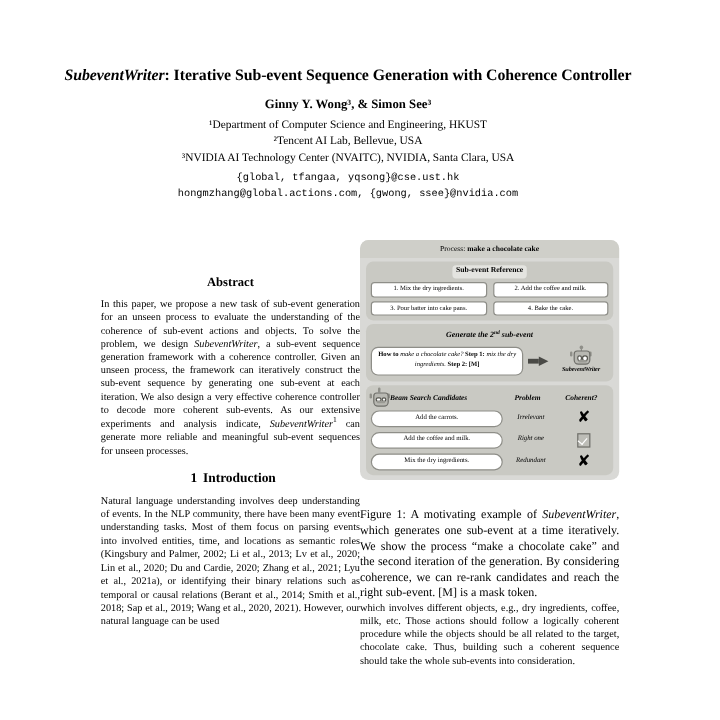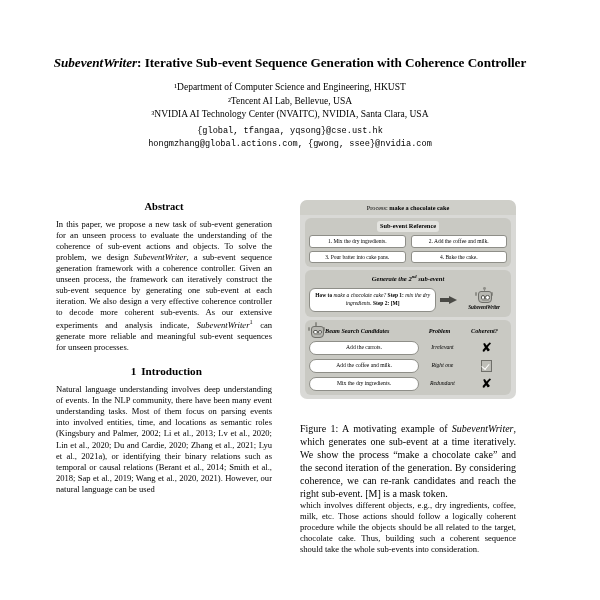--- a/index.html
+++ b/index.html
@@ -49,21 +49,21 @@
     top: 200px; left: 0;
     width: 600px; height: 400px;
   }
   .col {
     position: absolute; top: 0;
     width: 216px;
     font-size: 8.55px;
     line-height: 1.295;
     text-align: justify;
   }
-  .col-left  { left: 56px; }
+  .col-left  { left: 84px; margin-top: 29px; }
   .col-right { left: 300px; }
 
   h2.sec-head {
     font-size: 10.5px; font-weight: bold;
     margin: 0 0 5px 0; text-align: center;
   }
   h2.sec-num {
     font-size: 11.2px; font-weight: bold;
     margin: 11px 0 5.5px 0; text-align: center;
   }
@@ -281,20 +281,21 @@
 </style>
 </head>
 <body>
 
 <div class="page">
 
   <div class="title-block">
     <div class="paper-title"><span class="ital">SubeventWriter</span><span>: Iterative Sub-event Sequence Generation with Coherence Controller</span></div>
 
     <div class="authors">
+      <div>Ginny Y. Wong³, &amp; Simon See³</div>
     </div>
 
     <div class="affils">
       <div>¹Department of Computer Science and Engineering, HKUST</div>
       <div>²Tencent AI Lab, Bellevue, USA</div>
       <div>³NVIDIA AI Technology Center (NVAITC), NVIDIA, Santa Clara, USA</div>
     </div>
 
     <div class="emails">
       <div>{global, tfangaa, yqsong}@cse.ust.hk</div>

